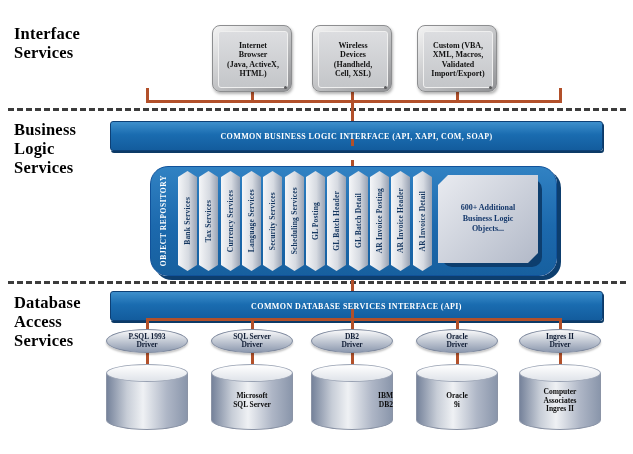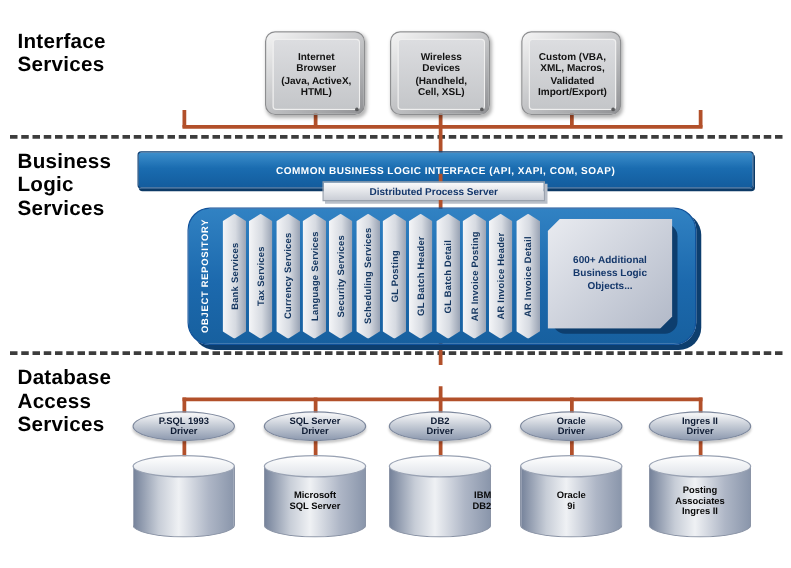--- a/index.html
+++ b/index.html
@@ -1,18 +1,18 @@
 <!DOCTYPE html>
 <html><head>
 <meta charset="utf-8">
 <style>
   html,body{margin:0;padding:0;background:#fff;}
   .canvas{
     position:relative;width:633px;height:454px;background:#ffffff;
-    font-family:Liberation Sans, sans-serif;overflow:hidden;
+    font-family:Liberation Serif, serif;overflow:hidden;
   }
   
   .sec{
     position:absolute;left:14px;font-weight:bold;font-size:16.5px;
     line-height:1.16;color:#000;white-space:pre-line;letter-spacing:.2px;
   }
   
   .dash{position:absolute;left:8px;width:618px;height:0;border-top:3px dashed #3c3c3c;}
   
   .conn{position:absolute;background:#b2502a;}
@@ -158,21 +158,20 @@
     <div class="screen">Custom (VBA,
 XML, Macros,
 Validated
 Import/Export)</div>
   </div>
 
   <div class="bluebar" style="top:121px;">COMMON BUSINESS LOGIC INTERFACE (API, XAPI, COM, SOAP)</div>
 
   <div class="conn v" style="left:351px;top:139px;height:7px;"></div>
 
-  <div class="dps">Distributed Process Server</div>
 
   <div class="conn v" style="left:351px;top:160px;height:8px;"></div>
   <div class="conn v" style="left:351px;top:274px;height:18px;"></div>
 
   <div class="repo"></div>
   <div class="repo-label">
     <span>OBJECT REPOSITORY</span>
   </div>
 
   <div class="card" style="left:178px;">
@@ -212,20 +211,21 @@
       <span>AR Invoice Detail</span>
     </div>
 
   <div class="addbox">
     <div class="shadow"></div>
     <div class="face">600+ Additional
 Business Logic
 Objects...</div>
   </div>
 
+  <div class="bluebar" style="top:291px;">COMMON DATABASE SERVICES INTERFACE (API)</div>
 
   <div class="conn v" style="left:351px;top:309px;height:11px;"></div>
   <div class="conn h" style="left:146px;top:318px;width:416px;"></div>
   <div class="conn v" style="left:146px;top:318px;height:14px;"></div>
   <div class="conn v" style="left:251px;top:318px;height:14px;"></div>
   <div class="conn v" style="left:351px;top:318px;height:14px;"></div>
   <div class="conn v" style="left:456px;top:318px;height:14px;"></div>
   <div class="conn v" style="left:559px;top:318px;height:14px;"></div>
   <div class="conn v" style="left:146px;top:351px;height:15px;"></div>
   <div class="conn v" style="left:251px;top:351px;height:15px;"></div>
@@ -262,18 +262,18 @@
   </div>
   <div class="cyl" style="left:416px;">
     <div class="body"></div>
     <div class="top"></div>
     <div class="label" style="top:28px;">Oracle
 9i</div>
   </div>
   <div class="cyl" style="left:519px;">
     <div class="body"></div>
     <div class="top"></div>
-    <div class="label" style="top:24px;">Posting
+    <div class="label" style="top:24px;">Computer
 Associates
 Ingres II</div>
   </div>
 
 </div>
 
 </body></html>

